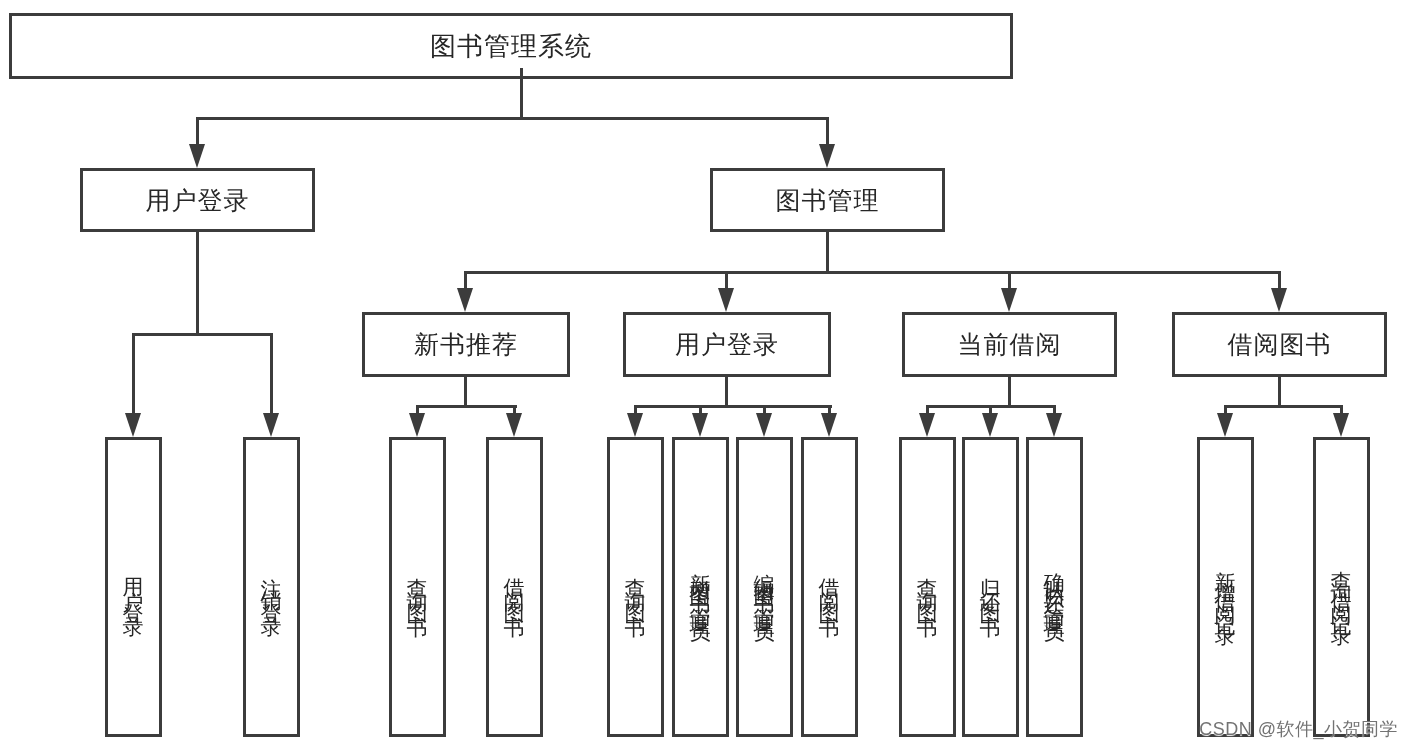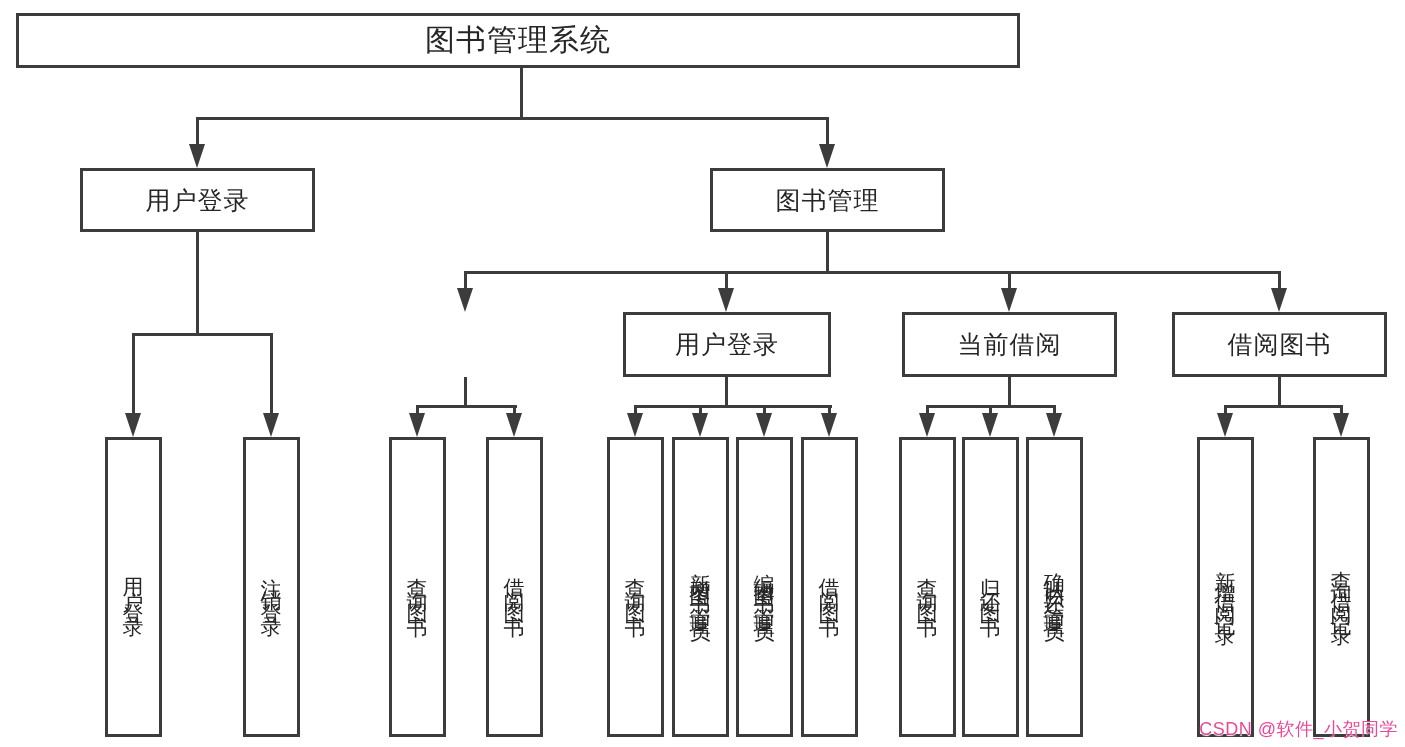--- a/index.html
+++ b/index.html
@@ -23,40 +23,43 @@
   .vbox.long span{letter-spacing:7px;}
   .vbox.med span{letter-spacing:11px;}
   .lv{position:absolute;width:3px;background:#3c3c3c;}
   .lh{position:absolute;height:3px;background:#3c3c3c;}
   .ar{
     position:absolute;width:0;height:0;
     border-left:8px solid transparent;border-right:8px solid transparent;
     border-top:24px solid #3c3c3c;
   }
   .watermark{
-    position:absolute;right:7px;top:717px;font-size:18px;color:#ec4899;
+    position:absolute;right:7px;top:717px;font-size:18px;color:#737373;
     letter-spacing:0.5px;z-index:5;text-shadow:0 1px 1px #ffffff;
   }
 </style>
 </head>
 <body>
 
 <div id="stage">
 
-  <div class="box" style="left:16px;top:13px;width:1004px;height:55px;font-size:30px">
+  <div class="box" style="left:9px;top:13px;width:1004px;height:66px;font-size:26px">
     <span>图书管理系统</span>
   </div>
 
   <div class="box" style="left:80px;top:168px;width:235px;height:64px">
     <span>用户登录</span>
   </div>
   <div class="box" style="left:710px;top:168px;width:235px;height:64px">
     <span>图书管理</span>
   </div>
 
+  <div class="box" style="left:362px;top:312px;width:208px;height:65px">
+    <span>新书推荐</span>
+  </div>
   <div class="box" style="left:623px;top:312px;width:208px;height:65px">
     <span>用户登录</span>
   </div>
   <div class="box" style="left:902px;top:312px;width:215px;height:65px">
     <span>当前借阅</span>
   </div>
   <div class="box" style="left:1172px;top:312px;width:215px;height:65px">
     <span>借阅图书</span>
   </div>
 

